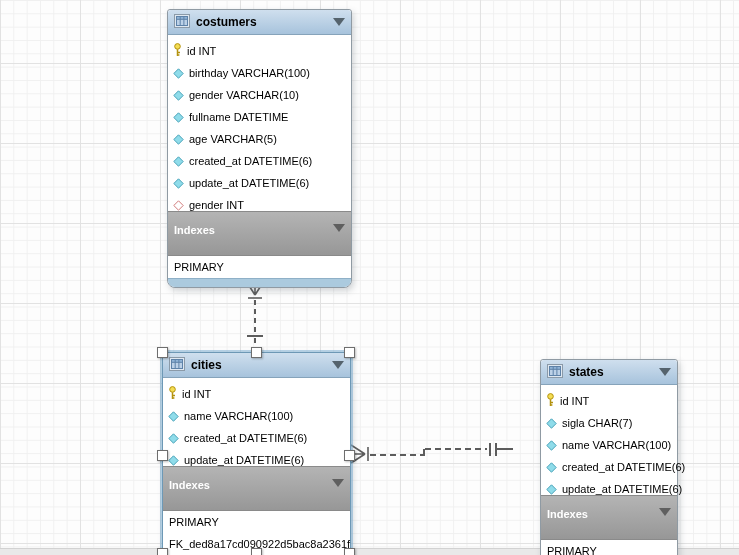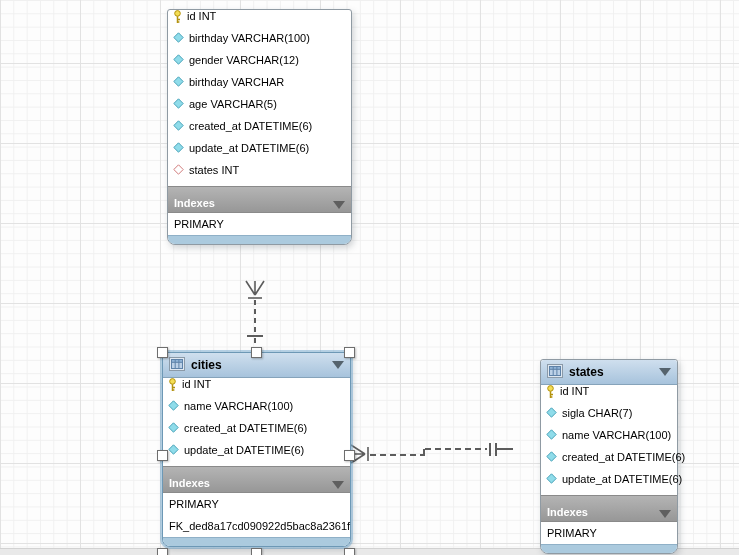--- a/index.html
+++ b/index.html
@@ -33,24 +33,24 @@
     background:linear-gradient(#cfdfee,#a7c3dc);
     border-bottom:1px solid #86a3ba; border-radius:3px 3px 0 0;
     font-weight:bold; font-size:12px;
   }
   .t-title{flex:0 1 auto; white-space:nowrap;}
   .tri-down{
     margin-left:auto; width:0; height:0;
     border-left:6px solid transparent; border-right:6px solid transparent;
     border-top:8px solid #55636d;
   }
-  .crow{height:22px; display:flex; align-items:flex-start; gap:5px; padding:0 5px; white-space:nowrap;}
+  .crow{height:22px; display:flex; align-items:flex-end; gap:5px; padding:0 5px; white-space:nowrap;}
   .crow .ic{flex:0 0 auto; display:inline-flex;}
   .idx-bar{
-    height:19px; display:flex; align-items:flex-end; padding:3px 6px;
+    height:19px; display:flex; align-items:flex-start; padding:12px 6px;
     background:linear-gradient(#b4b4b4,#979797);
     border-top:1px solid #8a8a8a; border-bottom:1px solid #8a8a8a;
     color:#fff; font-weight:bold;
   }
   .idx-bar .tri-down{border-top-color:#5f5f5f; border-left-width:6px; border-right-width:6px;}
   .idx-row{height:22px; display:flex; align-items:center; padding:0 6px; white-space:nowrap;}
   .t-footer{height:8px; background:#abcade; border-top:1px solid #8fb0c7; border-radius:0 0 7px 7px;}
 
   #table-costumers{left:167px; top:9px;  width:183px;}
   #table-cities   {left:162px; top:352px; width:187px;}
@@ -94,20 +94,33 @@
     <path d="M18 3 L18 17" stroke="#5c5c5c" stroke-width="1.6" fill="none"></path>
   </svg>
   <div class="rel-piece dash-h" style="left:370px;top:454px;width:54px;"></div>
   <div class="rel-piece solid-bar" style="left:423px;top:449px;width:2px;height:7px;"></div>
   <div class="rel-piece dash-h" style="left:425px;top:448px;width:62px;"></div>
   <div class="rel-piece solid-bar" style="left:489px;top:443px;width:2px;height:13px;"></div>
   <div class="rel-piece solid-bar" style="left:495px;top:443px;width:2px;height:13px;"></div>
   <div class="rel-piece solid-bar" style="left:497px;top:448px;width:16px;height:2px;"></div>
 
   <div class="db-table" id="table-costumers">
+    <div class="t-header">
+      <span class="ic">
+        <svg width="16" height="14" viewBox="0 0 16 14">
+          <rect x="0.5" y="0.5" width="15" height="13" fill="#dfe8f1" stroke="#8b9aa8"></rect>
+          <rect x="2.5" y="2.5" width="11" height="9" fill="#bcd1e7" stroke="#5e82a8"></rect>
+          <rect x="2.5" y="2.5" width="11" height="2.8" fill="#8fb3d6" stroke="#5e82a8"></rect>
+          <line x1="6.2" y1="2.5" x2="6.2" y2="11.5" stroke="#5e82a8"></line>
+          <line x1="9.9" y1="2.5" x2="9.9" y2="11.5" stroke="#5e82a8"></line>
+        </svg>
+      </span>
+      <span class="t-title">costumers</span>
+      <span class="tri-down"></span>
+    </div>
 
     <div class="crow">
       <span class="ic">
         <svg width="9" height="14" viewBox="0 0 9 14">
           <circle cx="4.5" cy="3.4" r="2.8" fill="#f4dd54" stroke="#b3920f" stroke-width="1"></circle>
           <path d="M4.5 6.2 V13 M4.5 9.6 H7 M4.5 12 H6.4" stroke="#b3920f" stroke-width="1.5" fill="none"></path>
         </svg>
       </span>
       <span>id INT</span>
     </div>
@@ -118,29 +131,29 @@
           </svg>
       </span>
       <span>birthday VARCHAR(100)</span>
     </div>
     <div class="crow">
       <span class="ic">
         <svg width="11" height="11" viewBox="0 0 11 11">
             <polygon points="5.5,0.8 10.2,5.5 5.5,10.2 0.8,5.5" fill="#8fdcea" stroke="#49a2b8"></polygon>
           </svg>
       </span>
-      <span>gender VARCHAR(12)</span>
-    </div>
-    <div class="crow">
-      <span class="ic">
-        <svg width="11" height="11" viewBox="0 0 11 11">
-            <polygon points="5.5,0.8 10.2,5.5 5.5,10.2 0.8,5.5" fill="#8fdcea" stroke="#49a2b8"></polygon>
-          </svg>
-      </span>
-      <span>birthday VARCHAR</span>
+      <span>gender VARCHAR(10)</span>
+    </div>
+    <div class="crow">
+      <span class="ic">
+        <svg width="11" height="11" viewBox="0 0 11 11">
+            <polygon points="5.5,0.8 10.2,5.5 5.5,10.2 0.8,5.5" fill="#8fdcea" stroke="#49a2b8"></polygon>
+          </svg>
+      </span>
+      <span>fullname DATETIME</span>
     </div>
     <div class="crow">
       <span class="ic">
         <svg width="11" height="11" viewBox="0 0 11 11">
             <polygon points="5.5,0.8 10.2,5.5 5.5,10.2 0.8,5.5" fill="#8fdcea" stroke="#49a2b8"></polygon>
           </svg>
       </span>
       <span>age VARCHAR(5)</span>
     </div>
     <div class="crow">
@@ -158,21 +171,21 @@
           </svg>
       </span>
       <span>update_at DATETIME(6)</span>
     </div>
     <div class="crow">
       <span class="ic">
         <svg width="11" height="11" viewBox="0 0 11 11">
             <polygon points="5.5,0.8 10.2,5.5 5.5,10.2 0.8,5.5" fill="#ffffff" stroke="#d07a7a"></polygon>
           </svg>
       </span>
-      <span>states INT</span>
+      <span>gender INT</span>
     </div>
 
     <div class="idx-bar">
       <span>Indexes</span>
       <span class="tri-down"></span>
     </div>
     <div class="idx-row">PRIMARY</div>
     <div class="t-footer"></div>
   </div>
 

